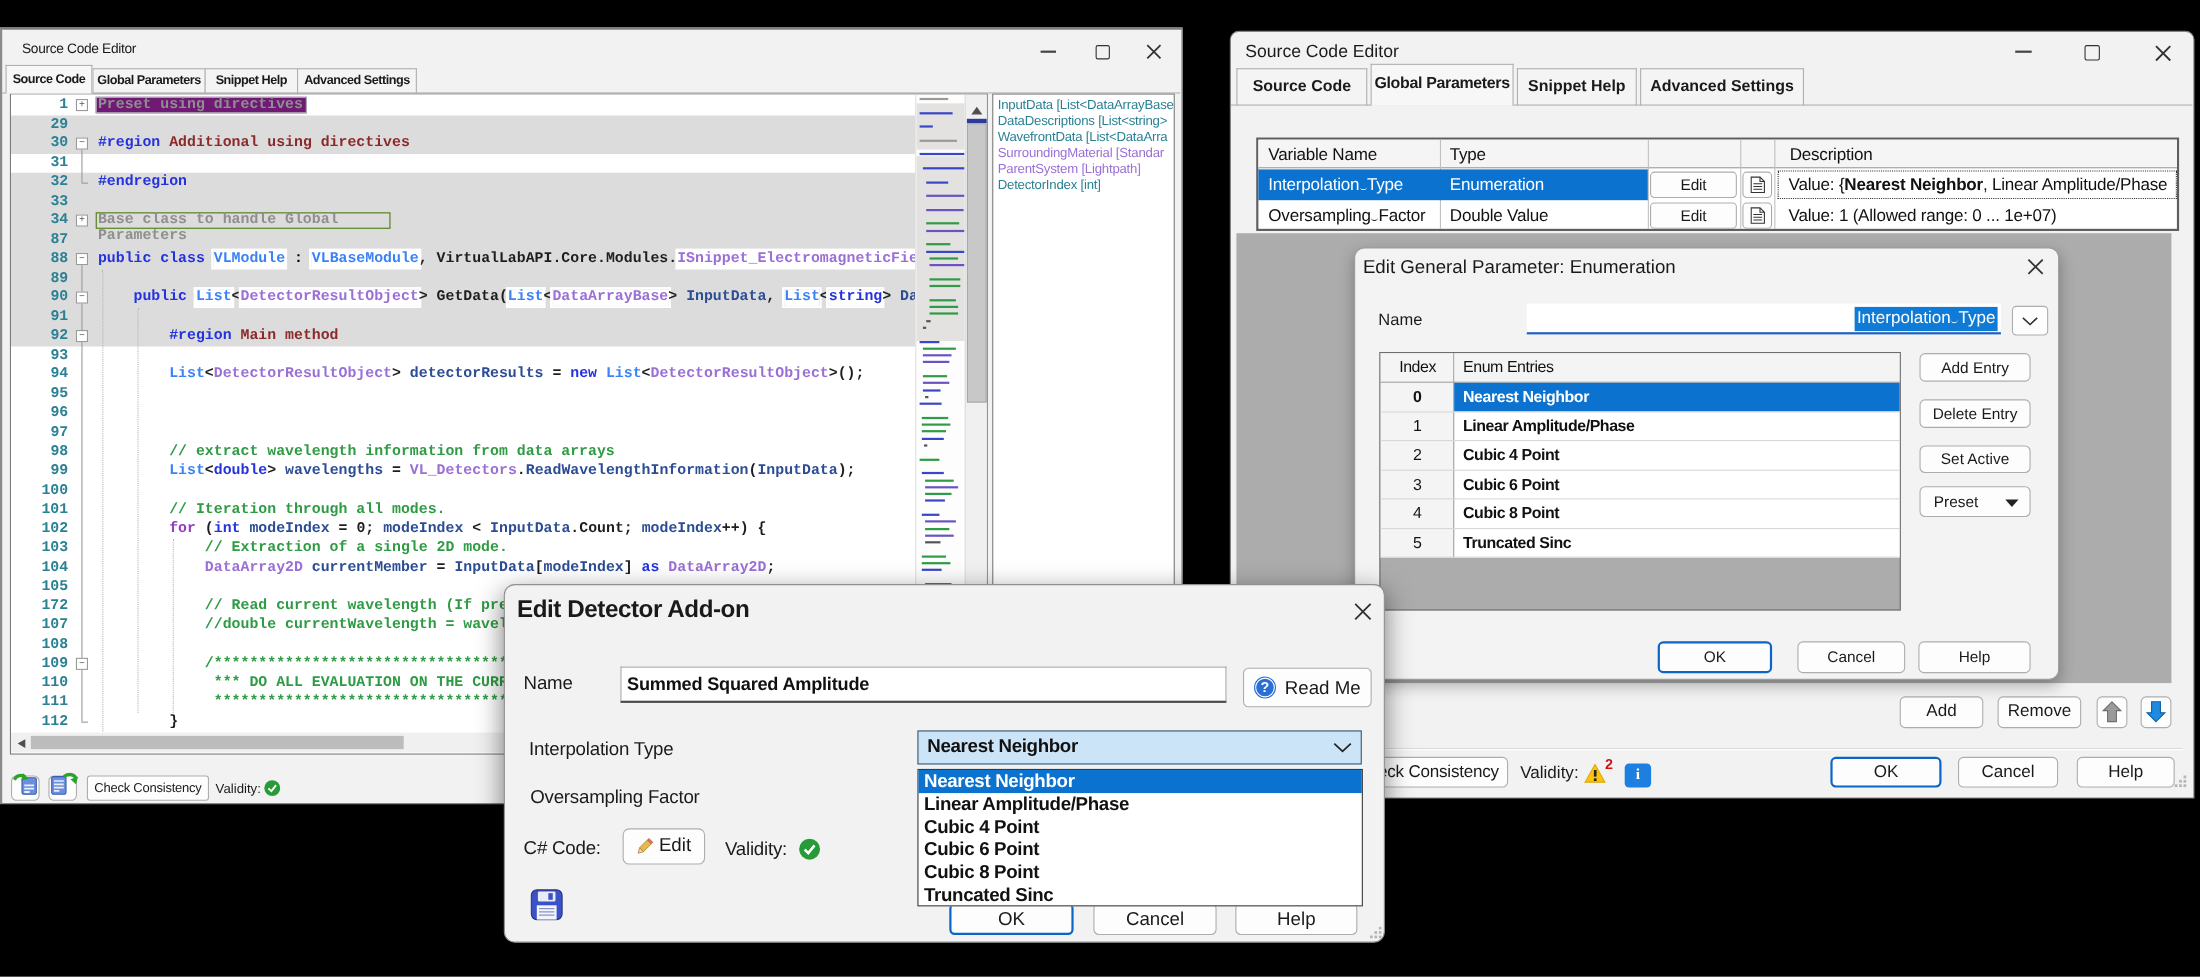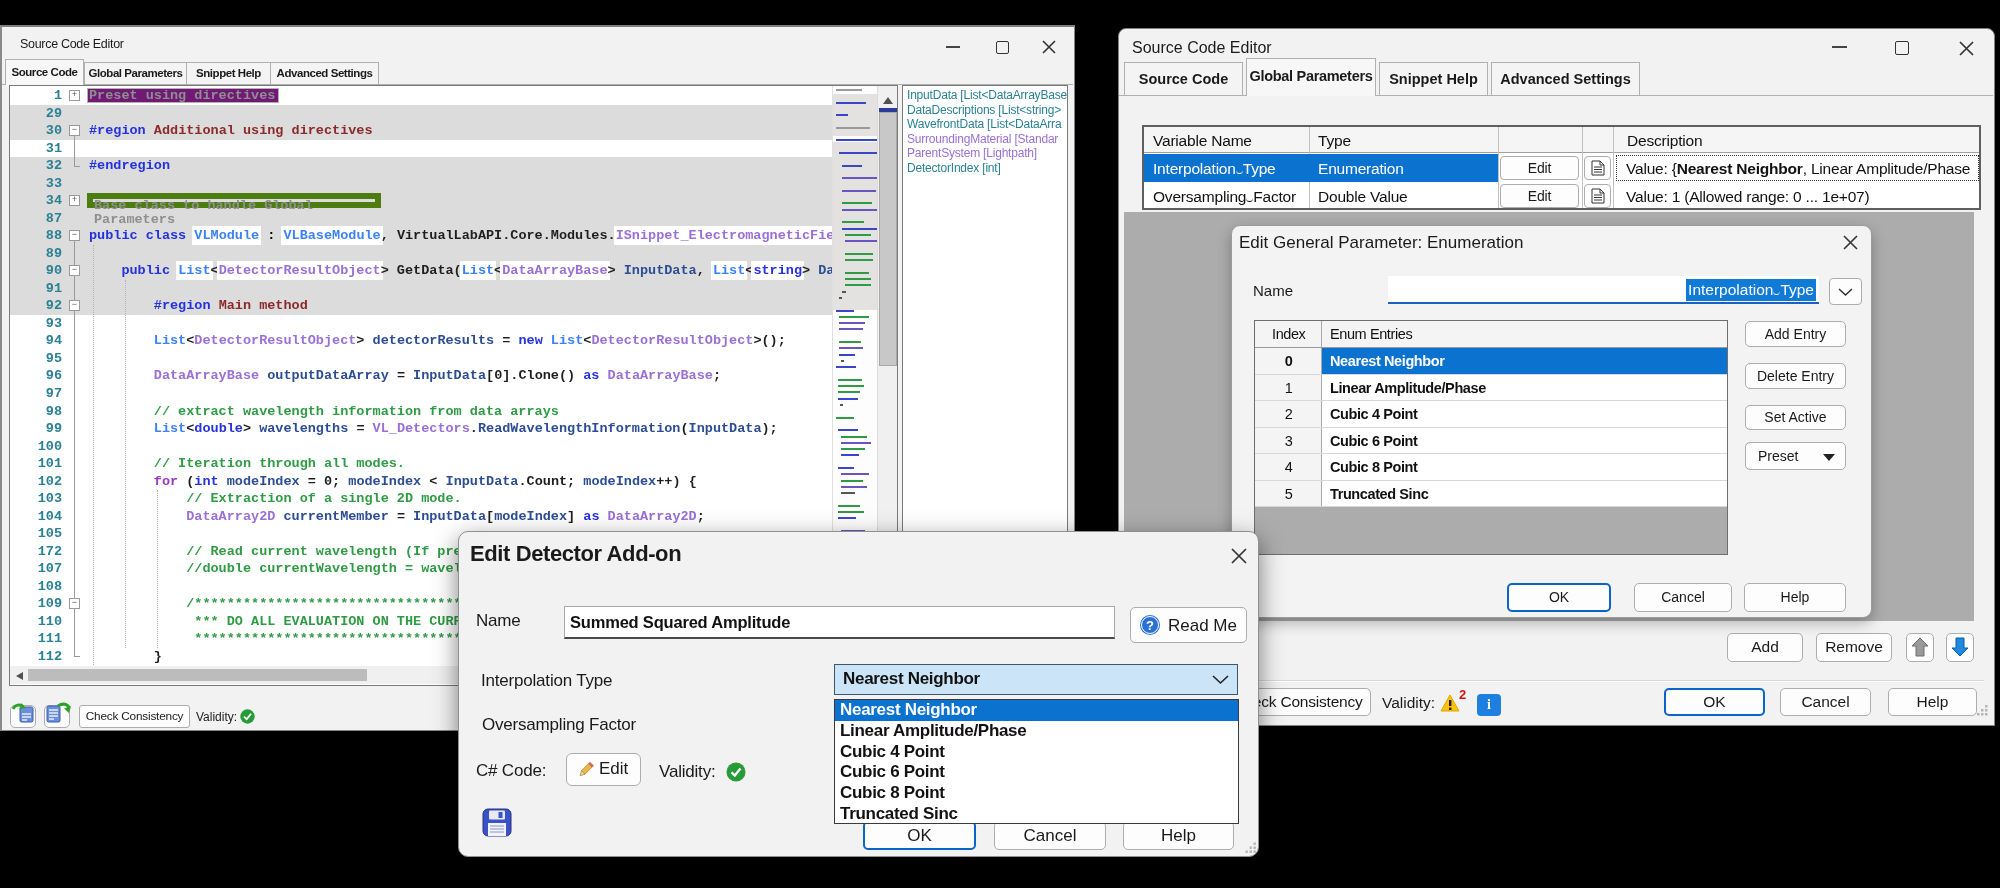--- a/index.html
+++ b/index.html
@@ -81,35 +81,34 @@
 <div class="num" style="top:509.37px;">109</div>
 <div class="num" style="top:526.90px;">110</div>
 <div class="num" style="top:544.43px;">111</div>
 <div class="num" style="top:561.96px;">112</div>
 <div class="cline mono" style="top:36.06px;"><span class="k">#region</span> <span class="r">Additional using directives</span></div>
 <div class="cline mono" style="top:71.12px;"><span class="k">#endregion</span></div>
 <div class="cline mono" style="top:141.24px;"><span class="k">public</span> <span class="k">class</span> <span class="hl"><span class="t">VLModule</span></span> : <span class="hl"><span class="t">VLBaseModule</span></span><span class="d">, VirtualLabAPI.Core.Modules.</span><span class="hl"><span class="p">ISnippet_ElectromagneticFie</span></span></div>
 <div class="cline mono" style="top:176.30px;">    <span class="k">public</span> <span class="hl"><span class="t">List</span></span><span class="d">&lt;</span><span class="hl"><span class="p">DetectorResultObject</span></span><span class="d">&gt; GetData(</span><span class="hl"><span class="t">List</span></span><span class="d">&lt;</span><span class="hl"><span class="p">DataArrayBase</span></span><span class="d">&gt;</span> <span class="i">InputData</span><span class="d">, </span><span class="hl"><span class="t">List</span></span><span class="d">&lt;</span><span class="hl"><span class="k">string</span></span><span class="d">&gt;</span> <span class="i">Da</span></div>
 <div class="cline mono" style="top:211.36px;">        <span class="k">#region</span> <span class="r">Main method</span></div>
 <div class="cline mono" style="top:246.42px;">        <span class="t">List</span><span class="d">&lt;</span><span class="p">DetectorResultObject</span><span class="d">&gt;</span> <span class="i">detectorResults</span> <span class="d">=</span> <span class="k">new</span> <span class="t">List</span><span class="d">&lt;</span><span class="p">DetectorResultObject</span><span class="d">&gt;();</span></div>
-<div class="cline mono" style="top:281.48px;">        <span class="p">DataArrayBase</span> <span class="i">outputDataArray</span> <span class="d">=</span> <span class="i">InputData</span><span class="d">[0].Clone()</span> <span class="k">as</span> <span class="p">DataArrayBase</span><span class="d">;</span></div>
 <div class="cline mono" style="top:316.54px;">        <span class="c">// extract wavelength information from data arrays</span></div>
 <div class="cline mono" style="top:334.07px;">        <span class="t">List</span><span class="d">&lt;</span><span class="k">double</span><span class="d">&gt;</span> <span class="i">wavelengths</span> <span class="d">=</span> <span class="p">VL_Detectors</span><span class="d">.</span><span class="i">ReadWavelengthInformation</span><span class="d">(</span><span class="i">InputData</span><span class="d">);</span></div>
 <div class="cline mono" style="top:369.13px;">        <span class="c">// Iteration through all modes.</span></div>
 <div class="cline mono" style="top:386.66px;">        <span class="f">for</span> <span class="d">(</span><span class="k">int</span> <span class="i">modeIndex</span> <span class="d">= 0;</span> <span class="i">modeIndex</span> <span class="d">&lt;</span> <span class="i">InputData</span><span class="d">.Count;</span> <span class="i">modeIndex</span><span class="d">++) {</span></div>
 <div class="cline mono" style="top:404.19px;">            <span class="c">// Extraction of a single 2D mode.</span></div>
 <div class="cline mono" style="top:421.72px;">            <span class="p">DataArray2D</span> <span class="i">currentMember</span> <span class="d">=</span> <span class="i">InputData</span><span class="d">[</span><span class="i">modeIndex</span><span class="d">]</span> <span class="k">as</span> <span class="p">DataArray2D</span><span class="d">;</span></div>
 <div class="cline mono" style="top:456.78px;">            <span class="c">// Read current wavelength (If present in data array)</span></div>
 <div class="cline mono" style="top:474.31px;">            <span class="c">//double currentWavelength = wavelengths[modeIndex];</span></div>
 <div class="cline mono" style="top:509.37px;">            <span class="c">/************************************************</span></div>
 <div class="cline mono" style="top:526.90px;">            <span class="c"> *** DO ALL EVALUATION ON THE CURRENT MODE ***</span></div>
 <div class="cline mono" style="top:544.43px;">            <span class="c"> ************************************************</span></div>
 <div class="cline mono" style="top:561.96px;">        <span class="d">}</span></div>
 <div class="abs" style="left:77px;top:2.00px;width:192px;height:15px;border:1px solid #b2b2b2;background:#701a75;color:#8f8f8f;font-family:'Liberation Mono',monospace;font-weight:bold;font-size:13.5px;line-height:14px;padding-left:1px;">Preset using directives</div>
-<div class="abs" style="left:77px;top:107.18px;width:294px;height:15px;border:6px solid #4d7c0f;color:#8f8f8f;font-family:'Liberation Mono',monospace;font-weight:bold;font-size:13.5px;line-height:14px;padding-left:1px;">Base class to handle Global Parameters</div>
+<div class="abs" style="left:77px;top:107.18px;width:268px;height:15px;border:1px solid #4d7c0f;color:#8f8f8f;font-family:'Liberation Mono',monospace;font-weight:bold;font-size:13.5px;line-height:14px;padding-left:1px;">Base class to handle Global Parameters</div>
 <div class="abs" style="left:83px;top:158.77px;height:420.69px;border-left:1px dotted #b5b5b5;"></div>
 <div class="abs" style="left:115px;top:193.83px;height:368.13px;border-left:1px dotted #b5b5b5;"></div>
 <div class="abs" style="left:147px;top:404.19px;height:157.77px;border-left:1px dotted #b5b5b5;"></div>
 <div class="abs" style="left:64px;top:50.06px;height:30.06px;border-left:1px solid #9a9a9a;"></div>
 <div class="abs" style="left:64px;top:80.12px;width:6px;height:1px;background:#9a9a9a;"></div>
 <div class="abs" style="left:64px;top:155.24px;height:414.72px;border-left:1px solid #9a9a9a;"></div>
 <div class="abs" style="left:64px;top:569.96px;width:6px;height:1px;background:#9a9a9a;"></div>
 <div class="fold" style="left:59px;top:4.00px;">+</div>
 <div class="fold" style="left:59px;top:39.06px;">−</div>
 <div class="fold" style="left:59px;top:109.18px;">+</div>

